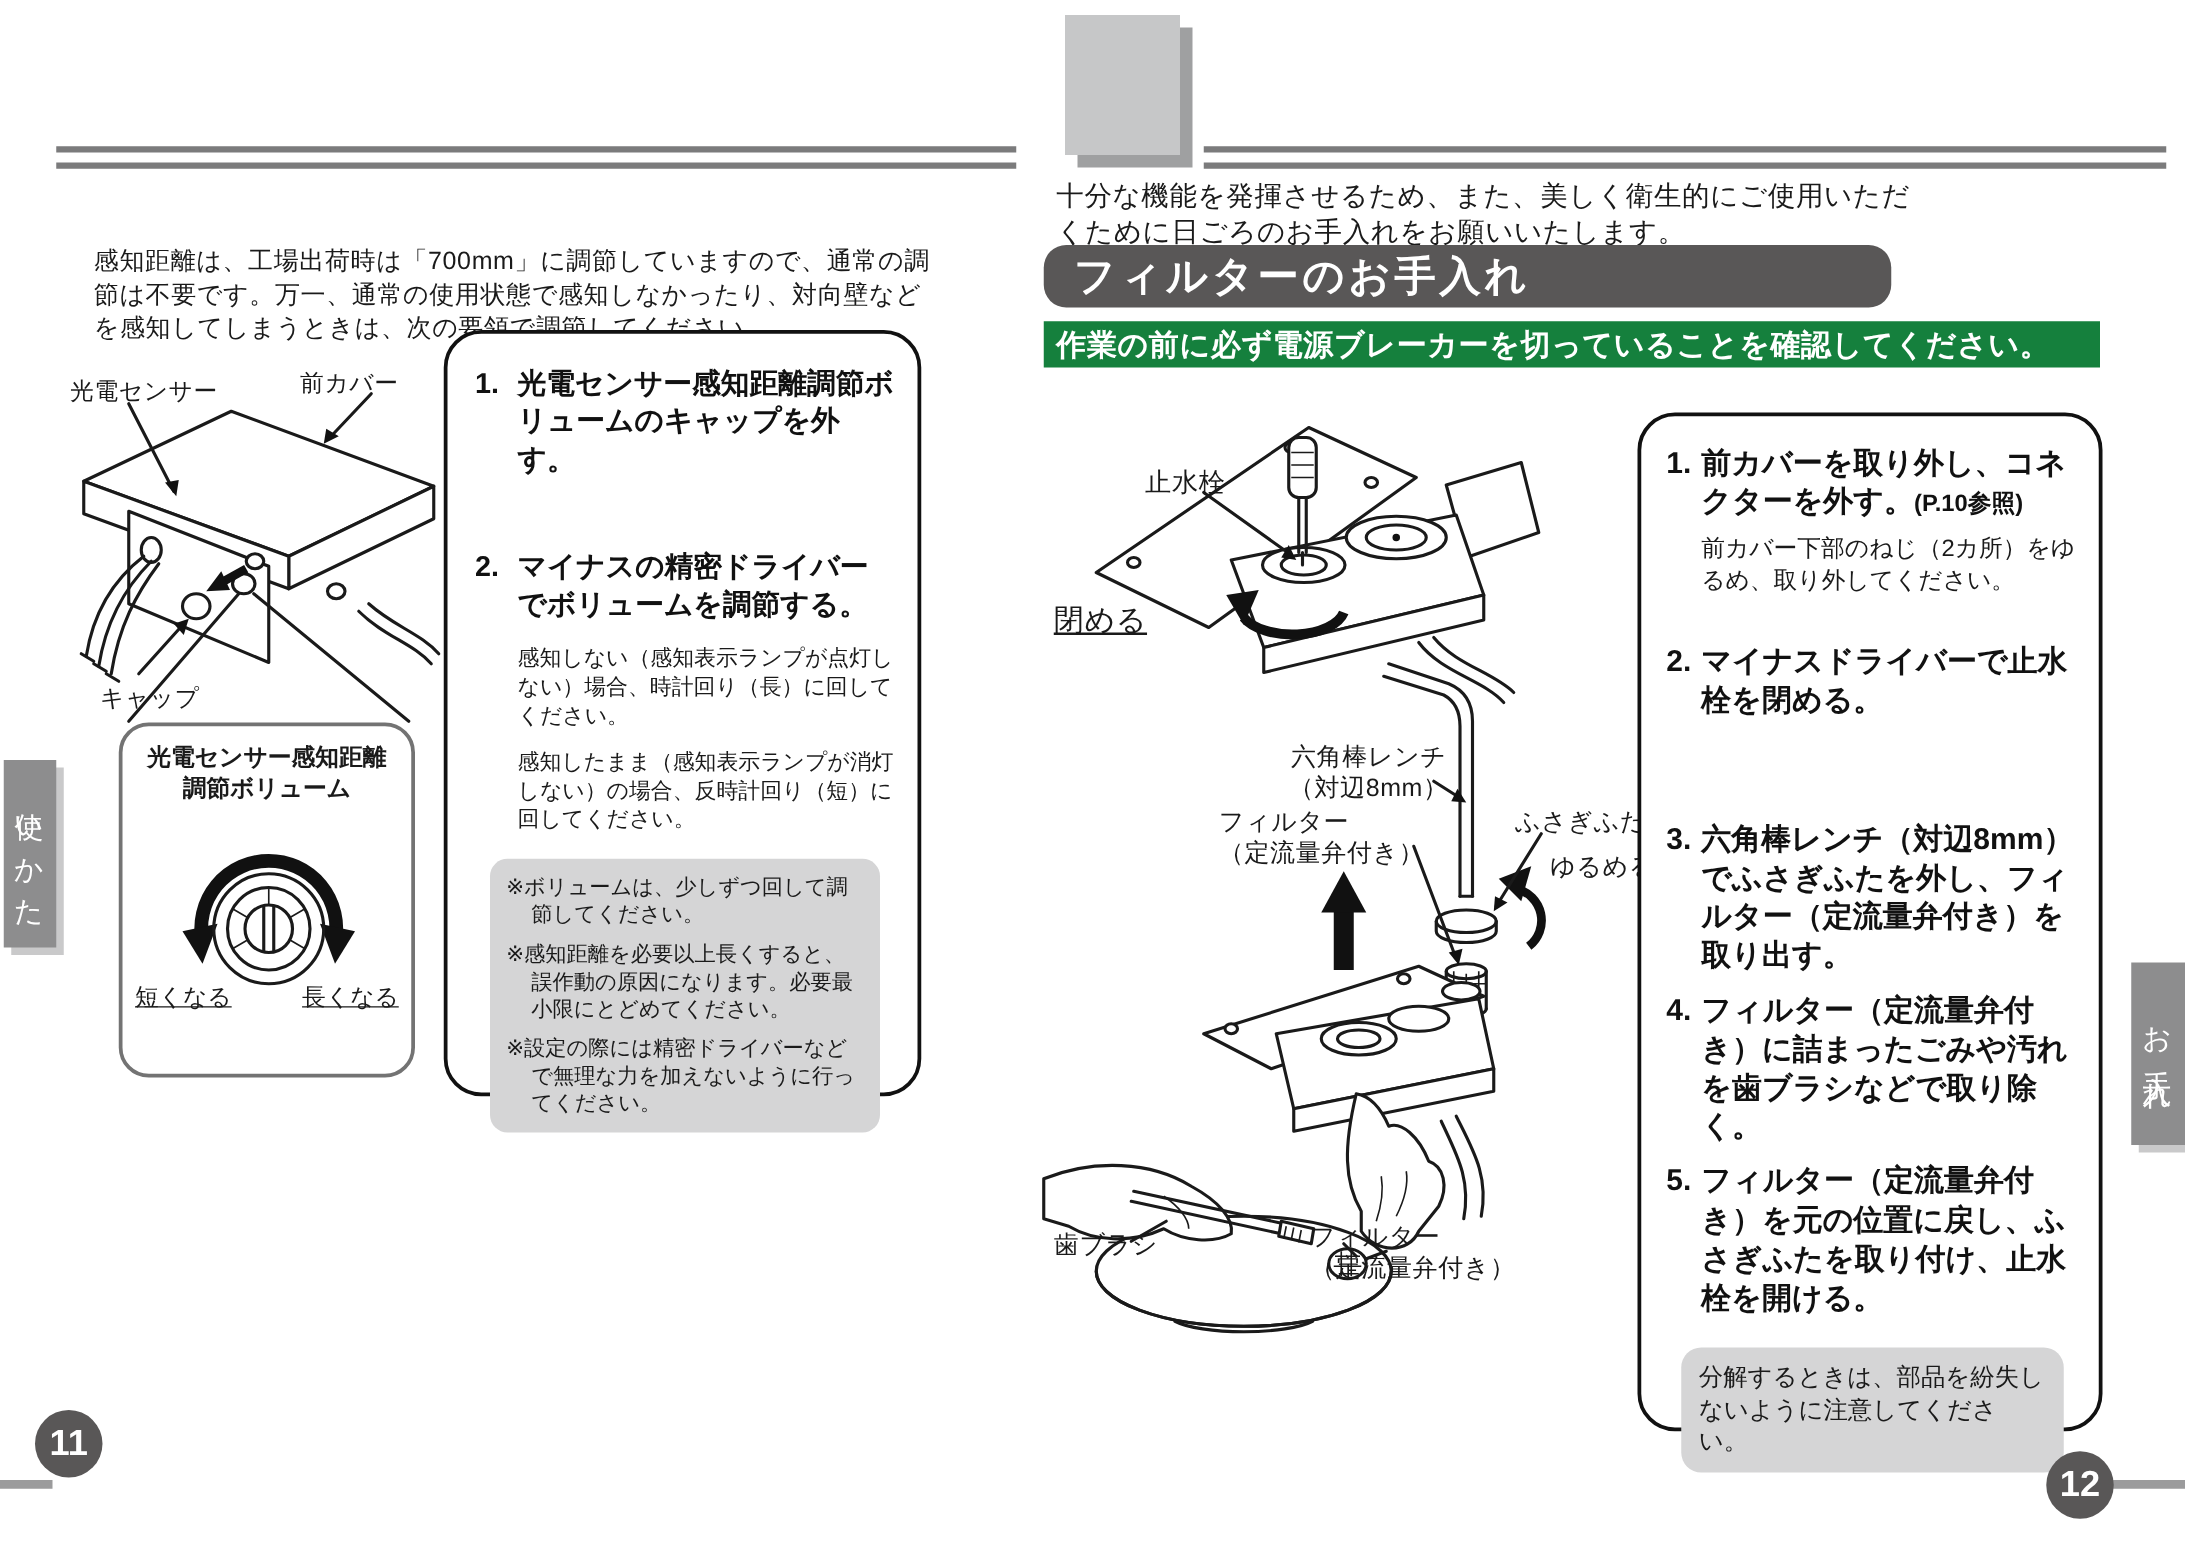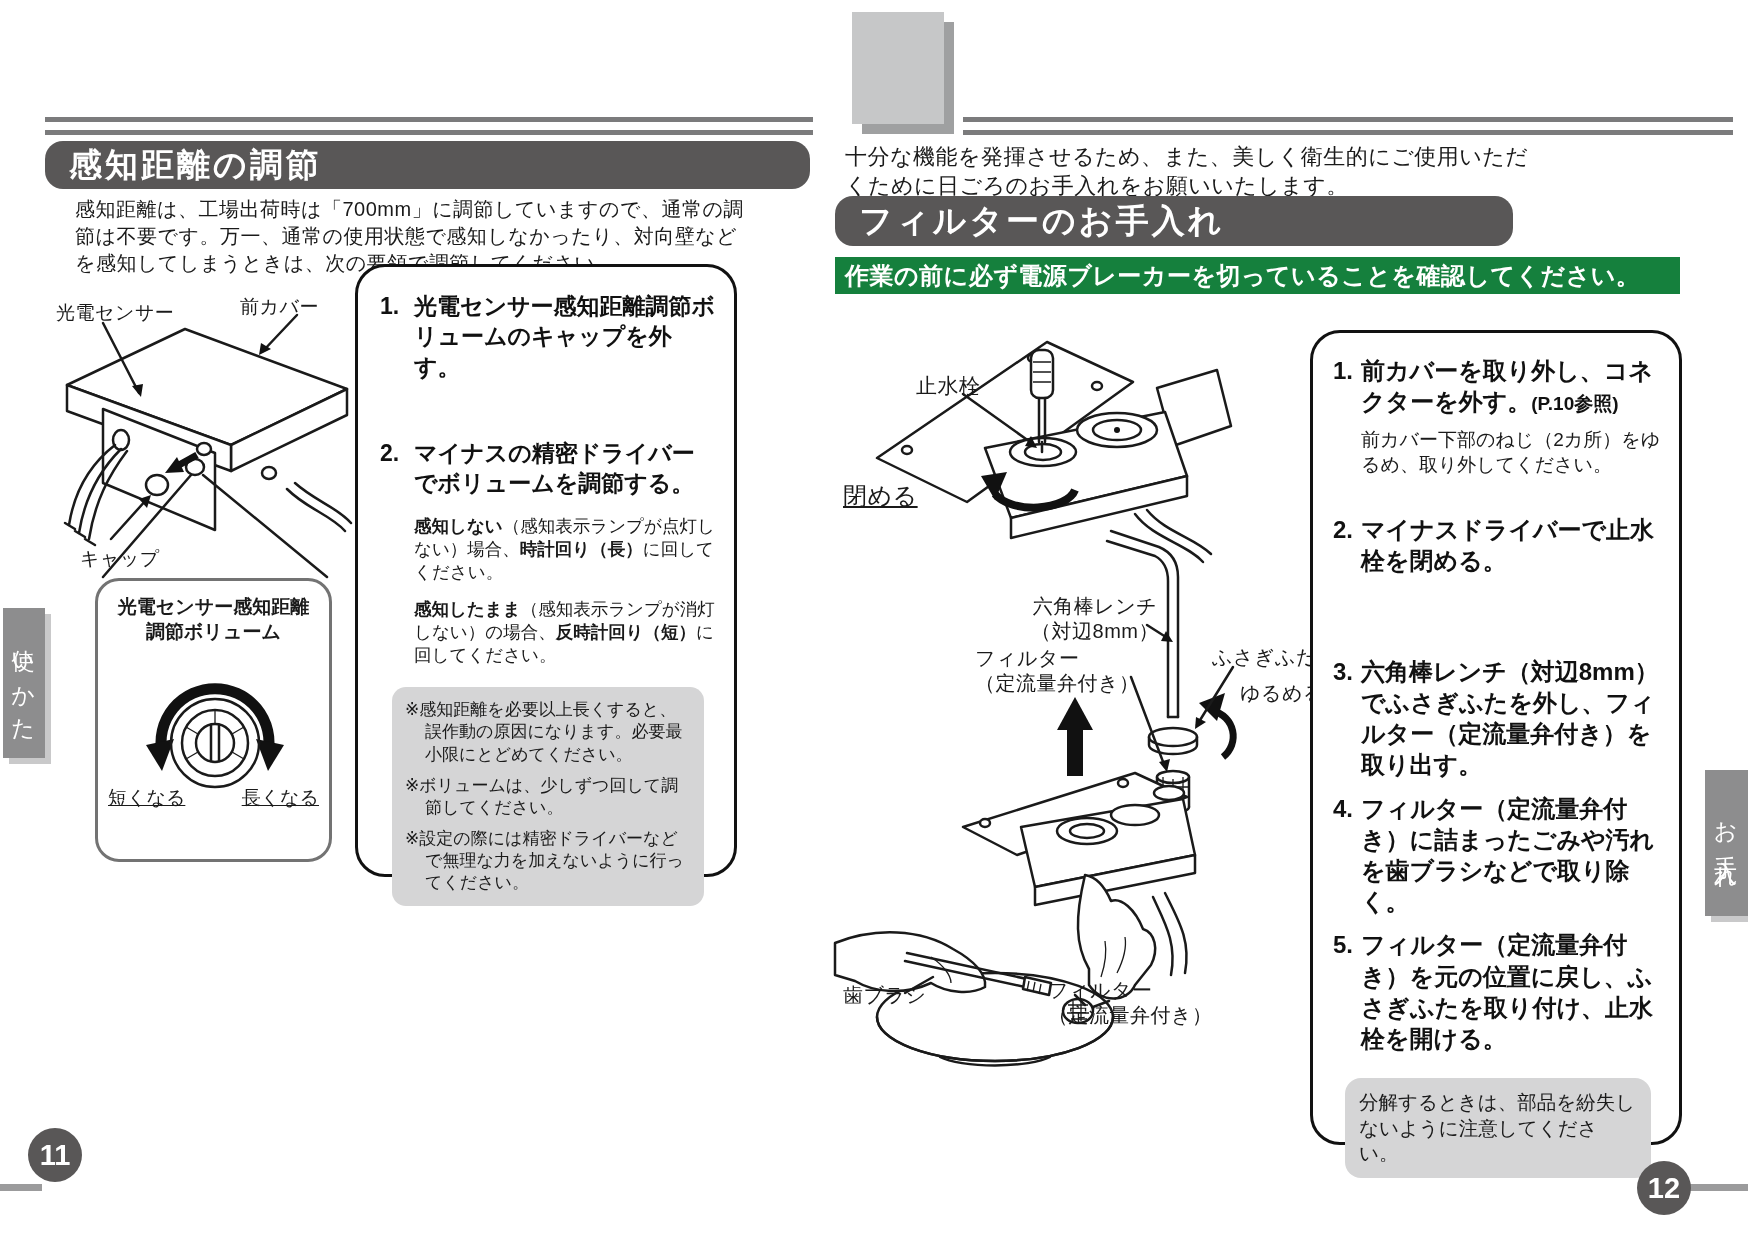--- a/index.html
+++ b/index.html
@@ -23,21 +23,21 @@
   .instrbox{position:absolute;background:#fff;border:3px solid #111;border-radius:30px;box-sizing:border-box;}
   .instrbox .inner{padding:24px 18px 16px 22px;}
   .step{display:flex;font-weight:600;color:#111;}
   .step .n{flex:none;}
   .step .t{flex:1;}
   #steps-left .step{font-size:23px;line-height:1.32;}
   #steps-left .step .n{width:34px;}
   #steps-right .step{font-size:24px;line-height:1.3;}
   #steps-right .step .n{width:28px;}
   .detail{margin:16px 0 0 34px;font-size:17.5px;line-height:1.32;}
-  .detail b{font-weight:700;}
+  .detail b{font-weight:400;}
   .substep{margin:10px 0 0 28px;font-size:19px;line-height:1.32;}
   .ref{font-size:19px;font-weight:600;}
   .graynote{background:#d5d5d6;border-radius:14px;padding:12px 13px;font-size:17px;line-height:1.3;margin:20px 12px 0 12px;}
   .graynote .ni{padding-left:20px;text-indent:-20px;margin-bottom:9px;}
   .graynote .ni:last-child{margin-bottom:0;}
   .graynote-r{background:#d5d5d6;border-radius:16px;padding:12px 14px;font-size:19.5px;line-height:1.3;margin:24px 12px 0 12px;}
   
   .lbl{position:absolute;font-size:20px;white-space:nowrap;letter-spacing:0.5px;}
   .lbl2{position:absolute;font-size:20px;line-height:1.25;letter-spacing:0.5px;}
   
@@ -58,23 +58,20 @@
   .blk{fill:#111;stroke:none;}
 </style>
 </head>
 <body>
 
 <div id="canvas">
 
   <div class="rule" style="left:45px;top:117px;width:768px;"></div>
   <div class="rule" style="left:45px;top:130px;width:768px;"></div>
 
-  <div class="secbar" style="left:45px;top:141px;width:765px;height:48px;">
-    <span>感知距離の調節</span>
-  </div>
 
   <div class="para" style="left:75px;top:196px;width:672px;">感知距離は、工場出荷時は「700mm」に調節していますので、通常の調節は不要です。万一、通常の使用状態で感知しなかったり、対向壁などを感知してしまうときは、次の要領で調節してください。</div>
 
   <svg style="left:45px;top:287px;" width="312" height="292" viewBox="0 0 312 292">
     <path class="inkw" d="M22,98 L140,42 L302,102 L186,158 Z"></path>
     <path class="inkw" d="M302,102 L302,128 L186,184 L186,158 Z"></path>
     <path class="inkw" d="M22,98 L22,124 L186,184 L186,158 Z"></path>
     <path class="inkw" d="M58,122 L58,196 L170,243 L170,166 Z"></path>
     <ellipse class="inkw" cx="76" cy="153" rx="8" ry="10"></ellipse>
     <path class="ink" d="M70,158 C48,175 30,200 24,238"></path>
@@ -126,22 +123,22 @@
         <span class="n">1.</span>
         <span class="t">光電センサー感知距離調節ボリュームのキャップを外す。</span>
       </div>
       <div class="step" style="margin-top:56px;">
         <span class="n">2.</span>
         <span class="t">マイナスの精密ドライバーでボリュームを調節する。</span>
       </div>
       <p class="detail"><b>感知しない</b><span>（感知表示ランプが点灯しない）場合、</span><b>時計回り（長）</b><span>に回してください。</span></p>
       <p class="detail" style="margin-top:14px;"><b>感知したまま</b><span>（感知表示ランプが消灯しない）の場合、</span><b>反時計回り（短）</b><span>に回してください。</span></p>
       <div class="graynote">
+        <div class="ni">※ボリュームは、少しずつ回して調節してください。</div>
         <div class="ni">※感知距離を必要以上長くすると、誤作動の原因になります。必要最小限にとどめてください。</div>
-        <div class="ni">※ボリュームは、少しずつ回して調節してください。</div>
         <div class="ni">※設定の際には精密ドライバーなどで無理な力を加えないように行ってください。</div>
       </div>
     </div>
   </div>
 
   <div class="sidetab" style="left:3px;top:608px;width:42px;height:150px;">
     <span>使いかた</span>
   </div>
 
   <div class="badgeline" style="left:0;top:1184px;width:42px;"></div>

